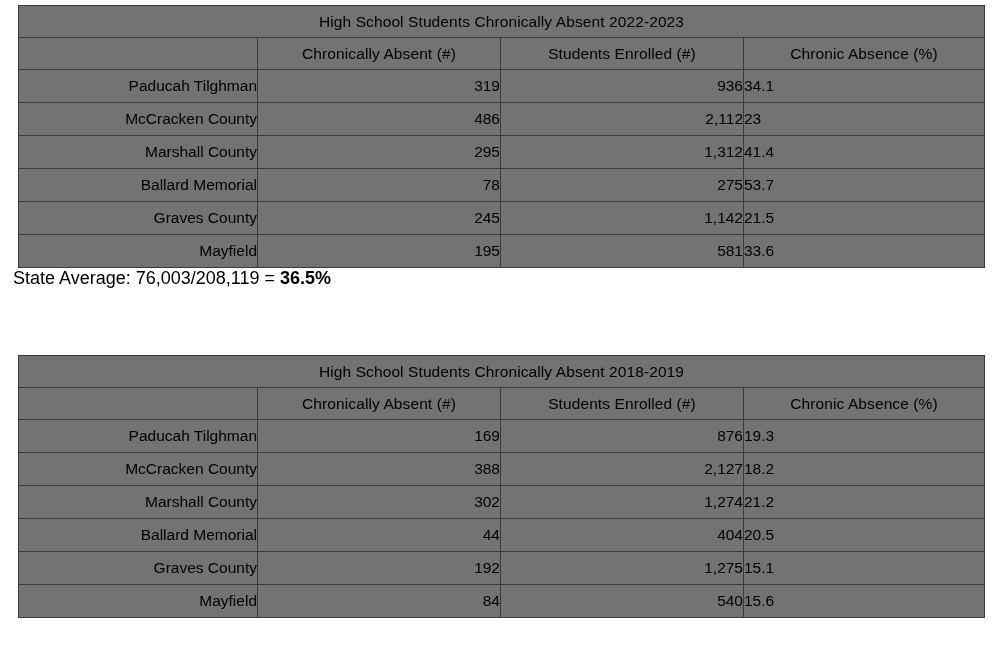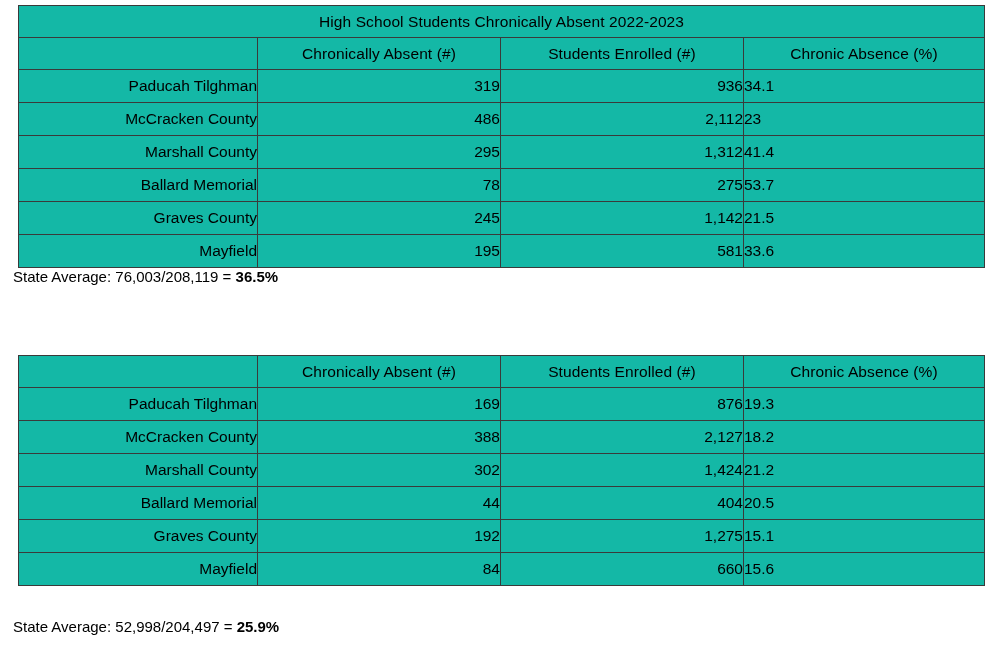--- a/index.html
+++ b/index.html
@@ -26,21 +26,21 @@
     left: 18px;
     width: 966px;
   }
   .table-block.block-1 { top: 5px; }
   .table-block.block-2 { top: 355px; }
 
   table.absence-table {
     width: 966px;
     border-collapse: collapse;
     table-layout: fixed;
-    background: #14b8a6;
+    background: #737373;
     padding-left: 36px;
   }
   table.absence-table col.c-school   { width: 239px; }
   table.absence-table col.c-absent   { width: 243px; }
   table.absence-table col.c-enrolled { width: 243px; }
   table.absence-table col.c-pct      { width: 241px; }
 
   table.absence-table td,
   table.absence-table th {
     border: 1px solid #3a3a3a;
@@ -91,21 +91,21 @@
   .cell-pct {
     height: 32px;
     text-align: left;
     font-weight: bold;
     font-size: 15.5px;
   }
 
   .state-average {
     position: absolute;
     left: 13px;
-    font-size: 15px;
+    font-size: 18px;
     font-weight: normal;
     white-space: nowrap;
     line-height: 1.15;
   }
   .state-average.avg-1 { top: 268px; }
   .state-average.avg-2 { top: 618px; }
   .state-average .pct {
     font-weight: bold;
   }
 </style>
@@ -178,20 +178,23 @@
   <div class="table-block block-2">
     <table class="absence-table">
       <colgroup>
         <col class="c-school">
           <col class="c-absent">
           <col class="c-enrolled">
           <col class="c-pct">
       </colgroup>
       <tbody>
         <tr>
+          <td class="title-cell" colspan="4">High School Students Chronically Absent 2018-2019</td>
+        </tr>
+        <tr>
           <td class="colhead blank-corner"></td>
           <td class="colhead">Chronically Absent (#)</td>
           <td class="colhead">Students Enrolled (#)</td>
           <td class="colhead">Chronic Absence (%)</td>
         </tr>
 
         <tr>
           <td class="cell-school">Paducah Tilghman</td>
           <td class="cell-num">169</td>
           <td class="cell-num">876</td>
@@ -199,40 +202,39 @@
         </tr>
         <tr>
           <td class="cell-school">McCracken County</td>
           <td class="cell-num">388</td>
           <td class="cell-num">2,127</td>
           <td class="cell-pct">18.2</td>
         </tr>
         <tr>
           <td class="cell-school">Marshall County</td>
           <td class="cell-num">302</td>
-          <td class="cell-num">1,424</td>
+          <td class="cell-num">1,274</td>
           <td class="cell-pct">21.2</td>
         </tr>
         <tr>
           <td class="cell-school">Ballard Memorial</td>
           <td class="cell-num">44</td>
           <td class="cell-num">404</td>
           <td class="cell-pct">20.5</td>
         </tr>
         <tr>
           <td class="cell-school">Graves County</td>
           <td class="cell-num">192</td>
           <td class="cell-num">1,275</td>
           <td class="cell-pct">15.1</td>
         </tr>
         <tr>
           <td class="cell-school">Mayfield</td>
           <td class="cell-num">84</td>
-          <td class="cell-num">660</td>
+          <td class="cell-num">540</td>
           <td class="cell-pct">15.6</td>
         </tr>
       </tbody>
     </table>
   </div>
 
-  <div class="state-average avg-2"><span>State Average: 52,998/204,497 = </span><span class="pct">25.9%</span></div>
 
 </div>
 
 </body></html>

